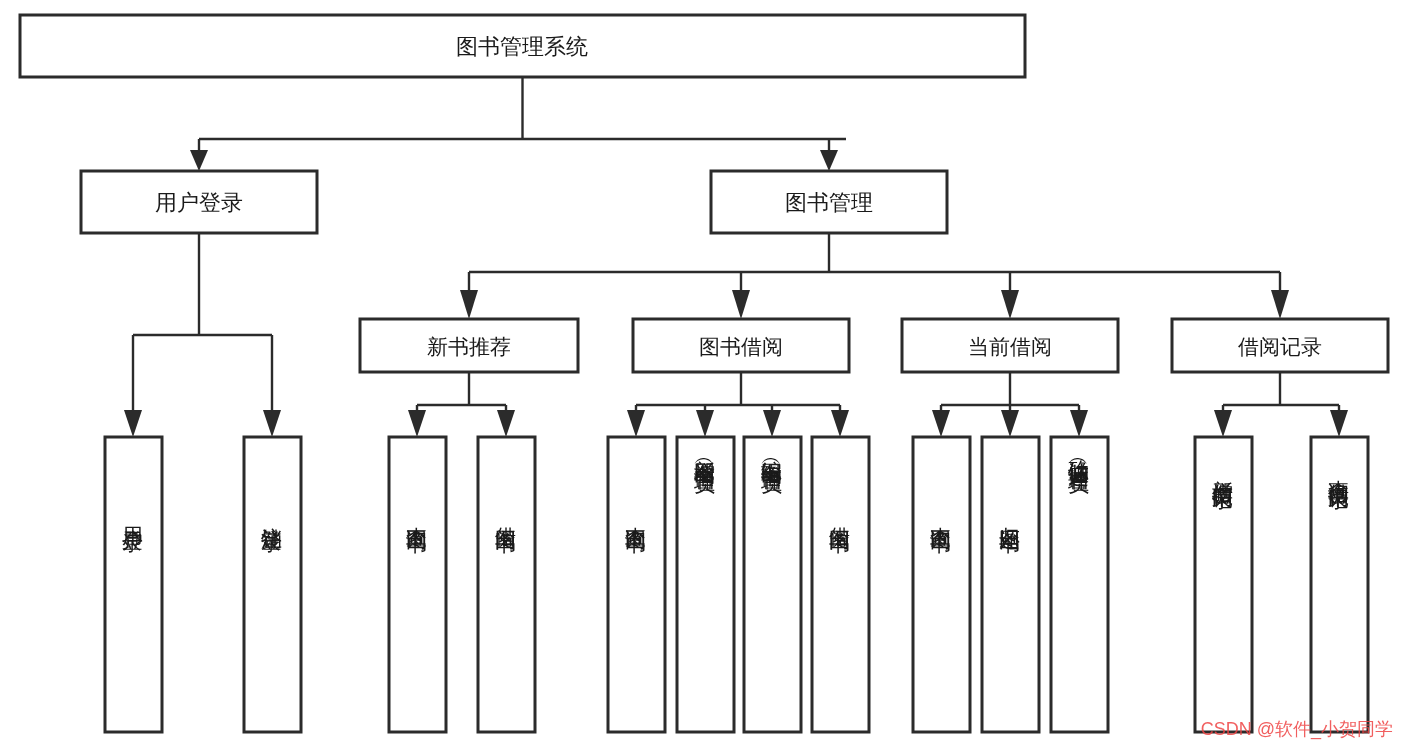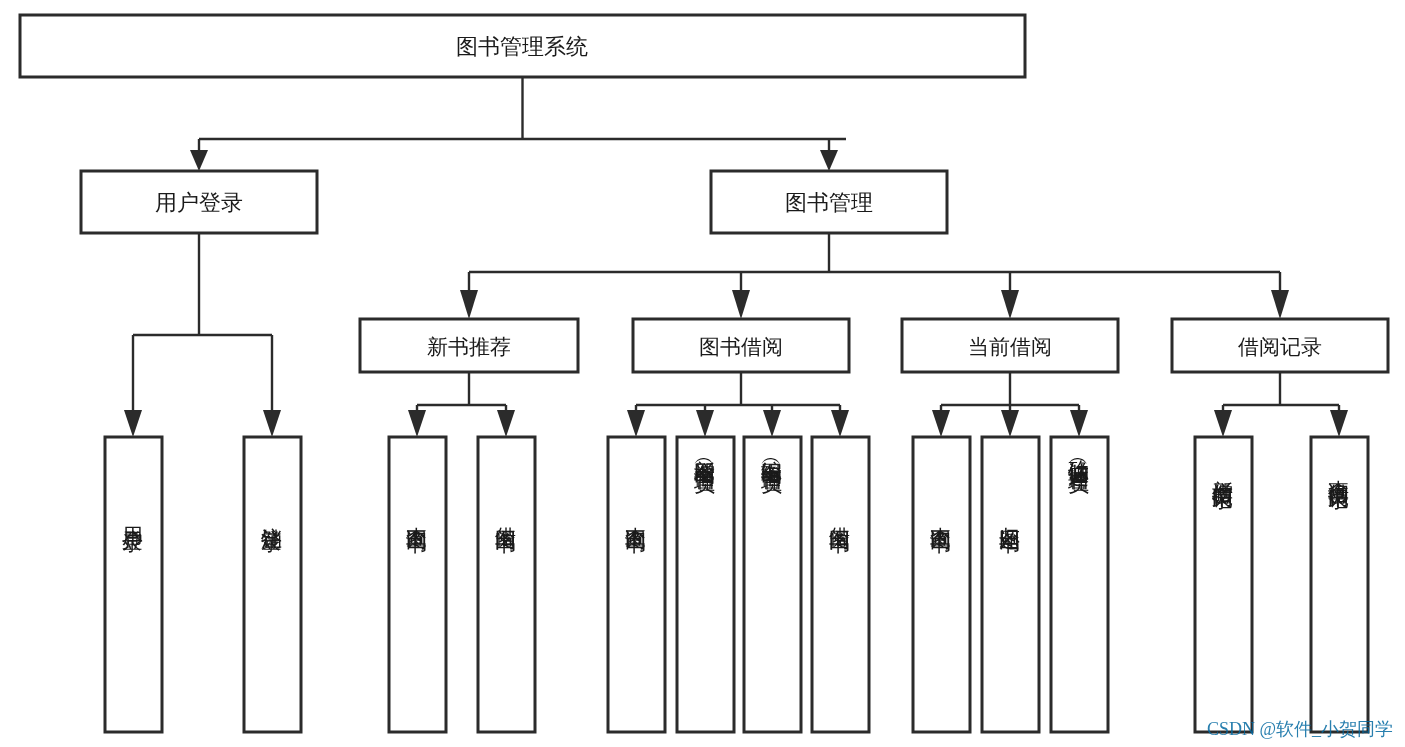--- a/index.html
+++ b/index.html
@@ -68,23 +68,23 @@
     white-space: nowrap;
     text-align: center;
     transform: translateX(-50%);
     pointer-events: none;
     user-select: none;
   }
   .watermark {
     position: absolute;
     right: 12px;
     bottom: 6px;
-    font-family: Liberation Serif, serif;
+    font-family: Liberation Sans, sans-serif;
     font-size: 18px;
-    color: #0369a1;
+    color: #ef4444;
     opacity: 0.85;
     white-space: nowrap;
     user-select: none;
   }
 </style>
 </head>
 <body>
 
 <div id="diagram-root">
 

